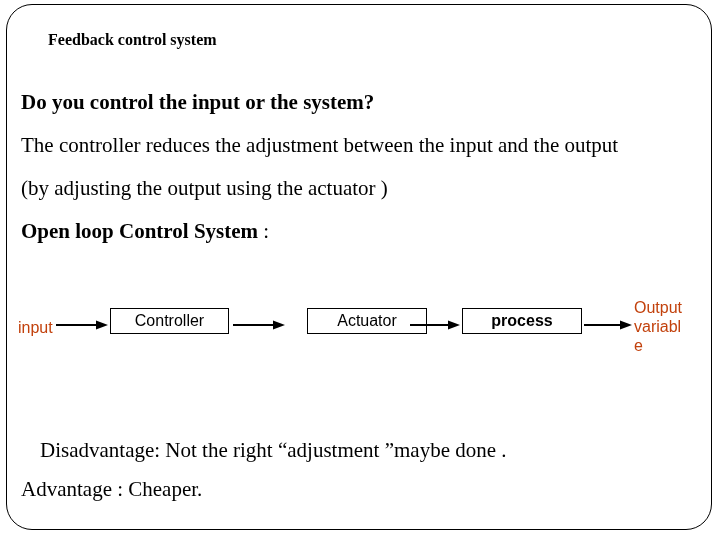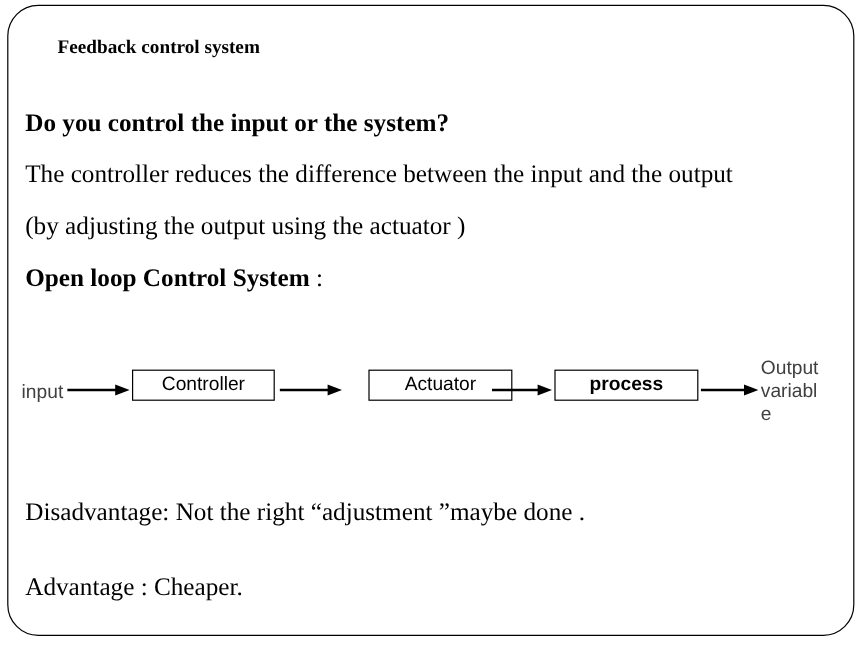--- a/index.html
+++ b/index.html
@@ -43,29 +43,29 @@
     font-size: 21px;
     line-height: 1.2;
     white-space: nowrap;
   }
   .bold { font-weight: bold; }
   .line-question   { top: 90px;  font-weight: bold; }
   .line-explain    { top: 133px; }
   .line-paren      { top: 176px; }
   .line-openloop   { top: 219px; }
   .line-openloop .punct { font-weight: normal; }
-  .line-disadv     { top: 414px; }
+  .line-disadv     { top: 438px; margin-left: 19px; }
   .line-adv        { top: 477px; }
 
   .diagram-label {
     position: absolute;
     font-family: "Liberation Sans", sans-serif;
     font-size: 16px;
     line-height: 19px;
-    color: #404040;
+    color: #c2410c;
   }
   .input-label {
     left: 18px;
     top: 318px;
   }
   .output-label {
     left: 634px;
     top: 298px;
     width: 62px;
   }
@@ -100,21 +100,21 @@
 </style>
 </head>
 <body>
 
 <div class="slide">
   <div class="frame"></div>
 
   <div class="title">Feedback control system</div>
 
   <div class="bodyline line-question">Do you control the input or the system?</div>
-  <div class="bodyline line-explain">The controller reduces the difference between the input and the output</div>
+  <div class="bodyline line-explain">The controller reduces the adjustment between the input and the output</div>
   <div class="bodyline line-paren">(by adjusting the output using the actuator )</div>
   <div class="bodyline line-openloop"><span class="bold">Open loop Control System</span><span class="punct"> :</span></div>
 
   <div class="diagram-label input-label">input</div>
 
   <span class="arrow arrow-1">
     <svg viewBox="0 0 52 12" preserveAspectRatio="none">
       <line x1="0" y1="6" x2="41" y2="6" stroke="#000" stroke-width="2.2"></line>
       <polygon points="52,6 40,1.4 40,10.6" fill="#000"></polygon>
     </svg>

